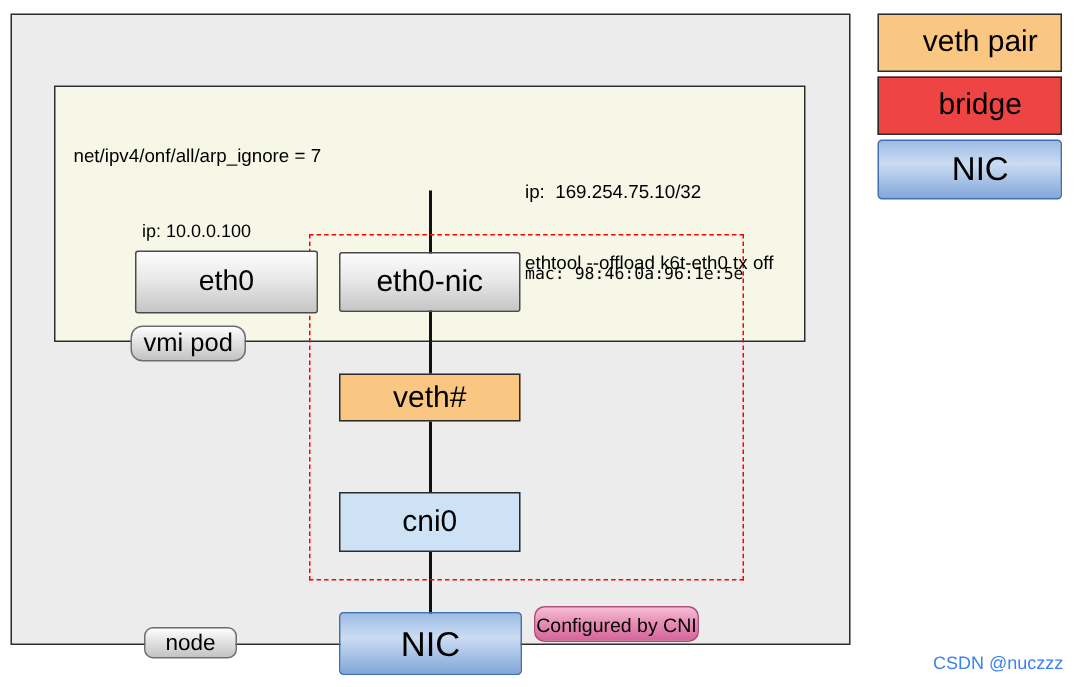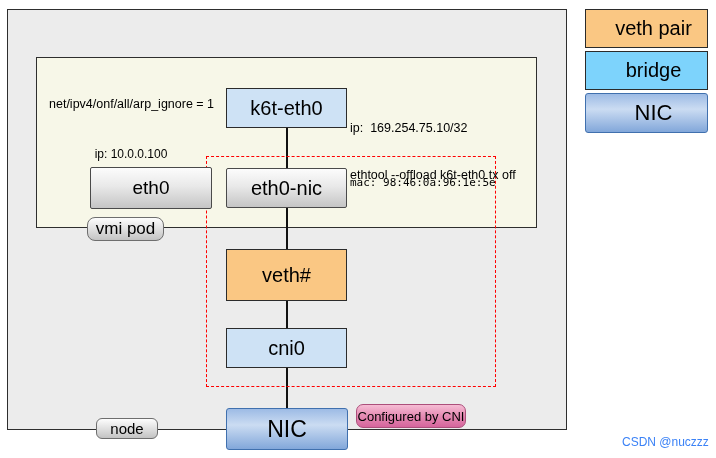--- a/index.html
+++ b/index.html
@@ -23,21 +23,21 @@
          border: 1.5px solid #2B2B2B; font-size: 20px; text-align: center; }
   .blue { background: #CEE2F5; }
   .orange { background: #FAC783; }
   .gray { background: linear-gradient(180deg, #FCFCFC 0%, #E9E9E9 45%, #C5C5C5 100%);
           border-color: #4A4A4A; border-radius: 2px; }
   .nic-grad { background: linear-gradient(180deg, #9DBBE5 0%, #CBDCF2 40%, #82A7DA 100%);
               border: 1.5px solid #4070AE; border-radius: 3px; }
 
   .k6t   { left: 226px; top: 88px;  width: 121px; height: 40px; }
   .e0nic { left: 226px; top: 168px; width: 121px; height: 40px; }
-  .veth  { left: 226px; top: 249px; width: 121px; height: 52px; }
+  .veth  { left: 226px; top: 249px; width: 121px; height: 32px; }
   .cni0  { left: 226px; top: 328px; width: 121px; height: 40px; }
   .nicb  { left: 226px; top: 408px; width: 122px; height: 42px; font-size: 23px; }
   .dummy { left: 70px;  top: 167px; width: 122px; height: 42px; font-size: 19px; line-height: 20px; margin-left: 20px; }
   .dummy span { display: block; }
 
   
   .txt { position: absolute; white-space: pre; font-size: 12.5px; line-height: 15.5px; }
   .arp { left: 49px; top: 97px; }
   .k6t-note { left: 350px; top: 90px; }
   .ip-eth0 { left: 70px; top: 147px; width: 122px; text-align: center; font-size: 12px; }
@@ -52,52 +52,51 @@
   .cni-badge { position: absolute; left: 356px; top: 377px; width: 110px; height: 24px;
                display: flex; align-items: center; justify-content: center;
                background: linear-gradient(180deg, #F6BCD4 0%, #E58BB3 50%, #D5659C 100%);
                border: 1.5px solid #AC4F7B; border-radius: 7px; font-size: 13px; margin-top: 27px; }
 
   
   .legend-item { position: absolute; left: 585px; width: 123px; height: 39px;
                  display: flex; align-items: center; justify-content: center;
                  border: 1.5px solid #2B2B2B; font-size: 20px; padding-left: 14px; }
   .lg-veth { top: 9px;  background: #FAC783; }
-  .lg-bridge { top: 51px; background: #7dd3fc; }
+  .lg-bridge { top: 51px; background: #ef4444; }
   .lg-nic { top: 93px; height: 40px; font-size: 22px;
             background: linear-gradient(180deg, #9DBBE5 0%, #CBDCF2 40%, #82A7DA 100%);
             border: 1.5px solid #4070AE; border-radius: 3px; }
 
   .watermark { position: absolute; left: 622px; top: 435px; font-size: 12px; color: #3b82f6; }
 </style>
 </head>
 <body>
 
 <div class="canvas">
 
   <div class="outer-box"></div>
 
   <div class="inner-box"></div>
 
   <div class="vline"></div>
 
   <div class="dashed-box"></div>
 
-  <div class="txt arp">net/ipv4/onf/all/arp_ignore = 1</div>
+  <div class="txt arp">net/ipv4/onf/all/arp_ignore = 7</div>
 
   <div class="txt k6t-note">
     <div>ip:  169.254.75.10/32</div>
     <div>ethtool --offload k6t-eth0 tx off</div>
   </div>
 
   <div class="txt ip-eth0">ip: 10.0.0.100</div>
 
   <div class="txt mac">mac: 98:46:0a:96:1e:5e</div>
 
-  <div class="box blue k6t">k6t-eth0</div>
 
   <div class="box gray dummy">
     <div>
       <span>eth0</span>
     </div>
   </div>
 
   <div class="box gray e0nic">eth0-nic</div>
 
   <div class="box orange veth">veth#</div>

